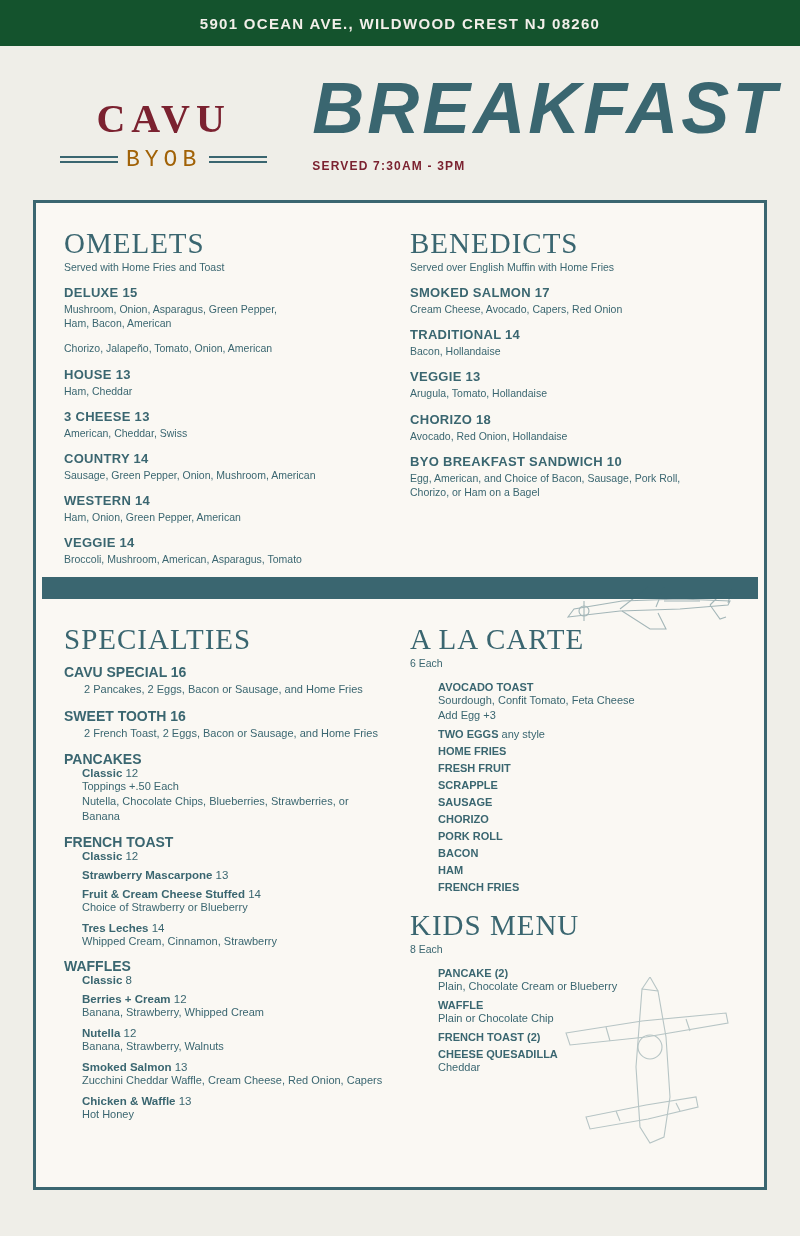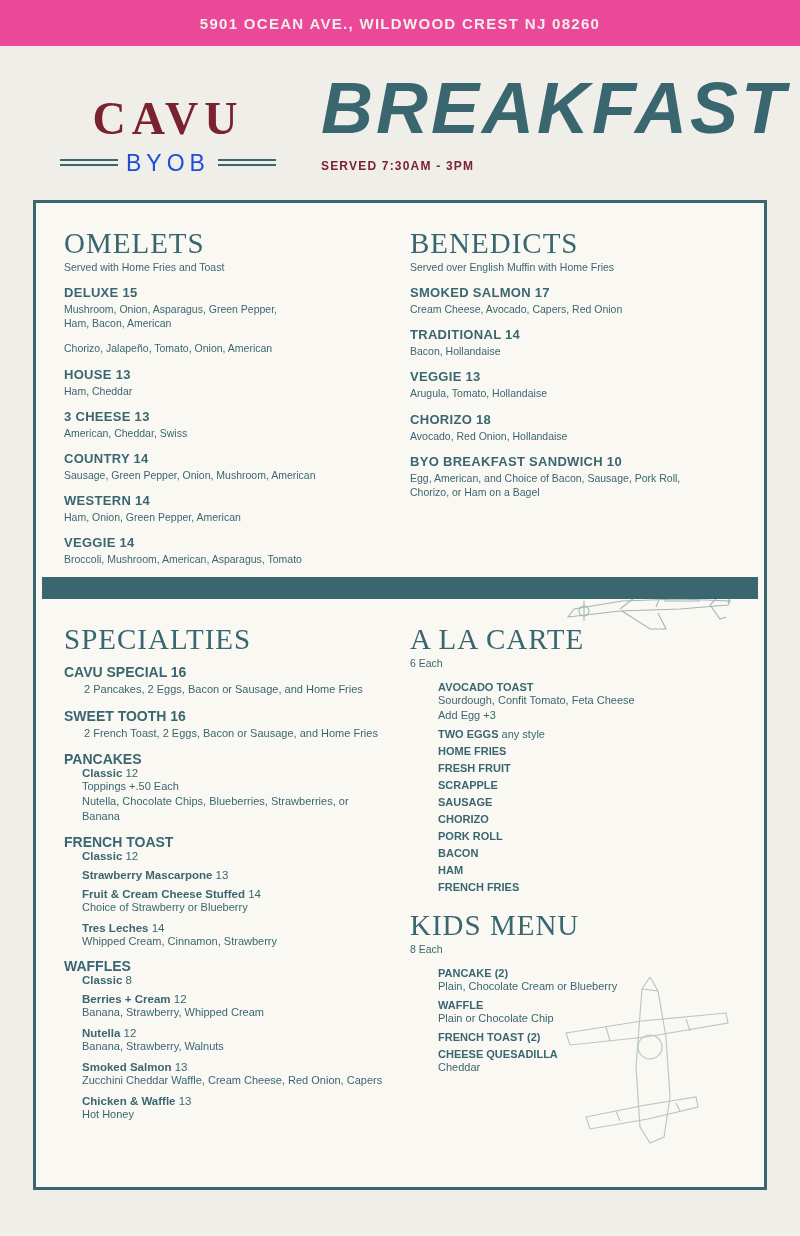--- a/index.html
+++ b/index.html
@@ -4,42 +4,42 @@
 <style>
   * { box-sizing: border-box; margin: 0; padding: 0; }
   body {
     width: 800px;
     height: 1236px;
     background: #efeee8;
     font-family: "Liberation Sans", sans-serif;
     overflow: hidden;
   }
   .addressbar {
-    background: #ec4899;
+    background: #14532d;
     color: #f2efe9;
     text-align: center;
     font-size: 15px;
     letter-spacing: 1.3px;
     padding: 15px 0 14px 0;
     font-weight: 700;
   }
   .header {
     display: flex;
     align-items: center;
     padding: 22px 40px 10px 40px;
     height: 140px;
   }
   .logo-block {
     width: 300px;
     text-align: center;
     padding-left: 20px;
   }
   .logo-cavu {
     font-family: "Liberation Serif", serif;
-    font-size: 46px;
+    font-size: 40px;
     font-weight: 700;
     color: #7b2230;
     letter-spacing: 6px;
     line-height: 1;
     margin-top: 28px;
   }
   .logo-bar {
     display: flex;
     align-items: center;
     justify-content: center;
@@ -54,24 +54,24 @@
   .logo-wing:before, .logo-wing:after {
     content: "";
     position: absolute;
     left: 0; right: 0;
     height: 2px;
     background: #3a6670;
   }
   .logo-wing:before { top: 1px; }
   .logo-wing:after { top: 6px; }
   .logo-byob {
-    font-family: Liberation Sans, sans-serif;
+    font-family: Liberation Mono, monospace;
     font-size: 23px;
     letter-spacing: 5px;
-    color: #1d4ed8;
+    color: #a16207;
   }
   .title-block {
     flex: 1;
     padding-left: 45px;
   }
   .big-title {
     font-size: 72px;
     font-weight: 700;
     color: #3a6670;
     letter-spacing: 3px;

